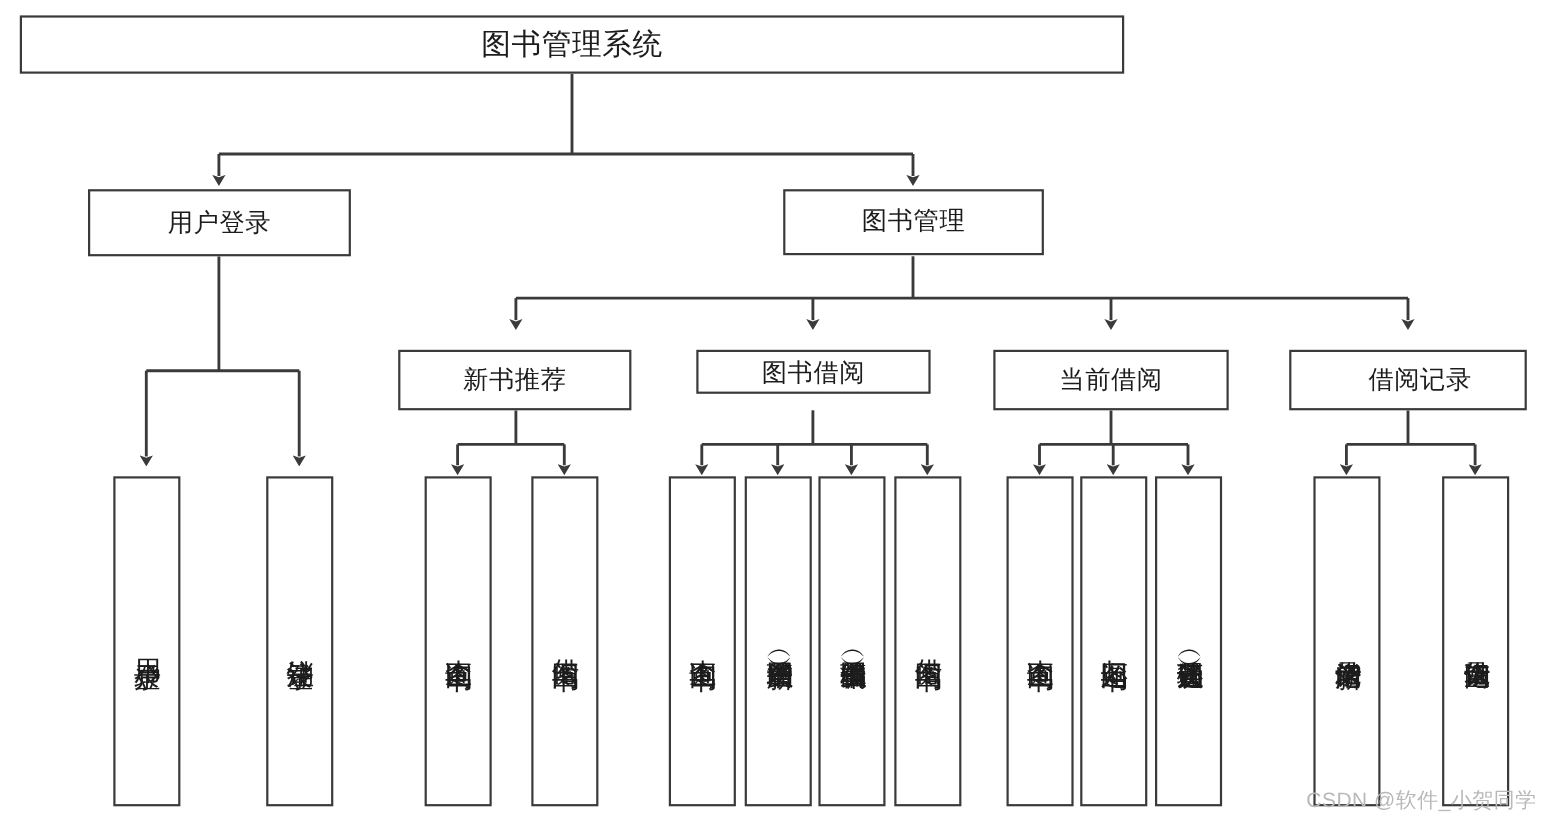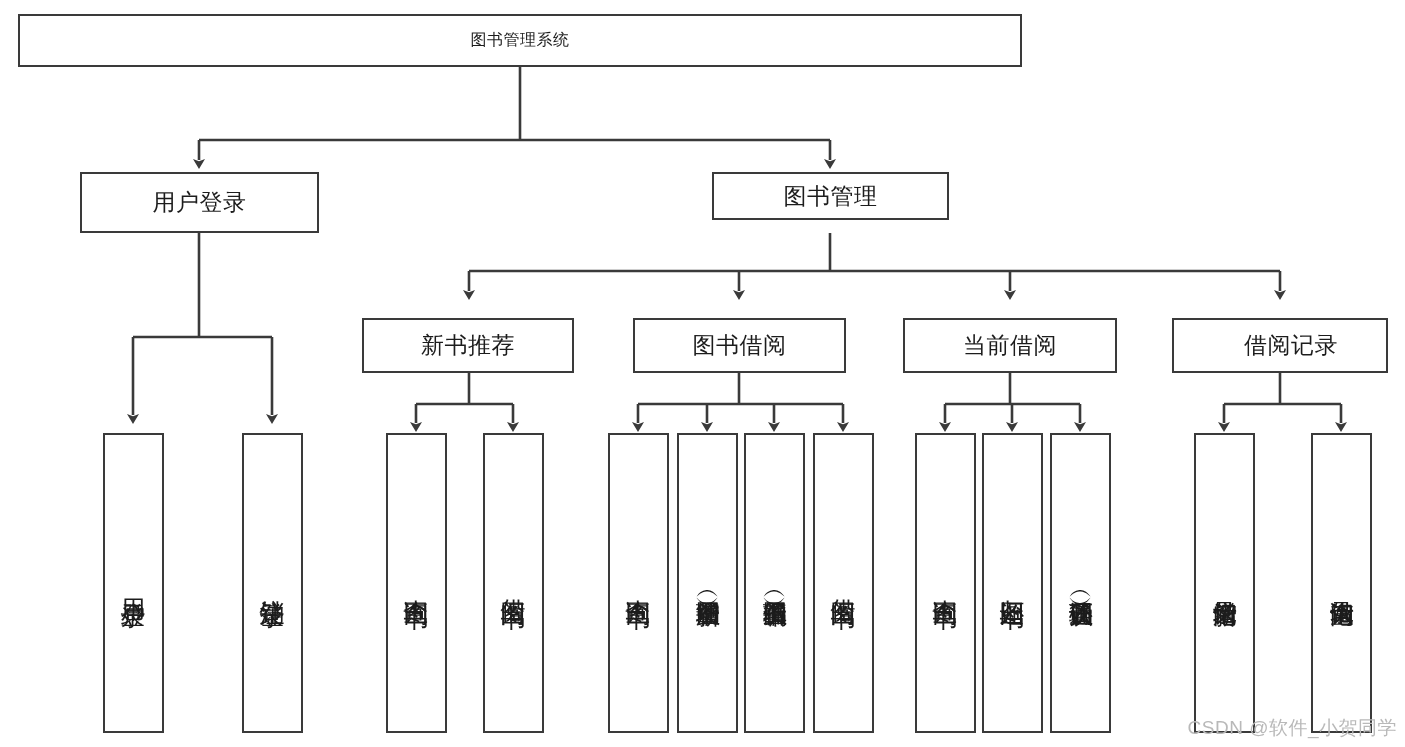--- a/index.html
+++ b/index.html
@@ -40,21 +40,21 @@
     display: block;
     text-align: center;
     line-height: 1.05;
     white-space: nowrap;
   }
   .node.horiz .lbl {
     font-size: 23px;
     letter-spacing: 0.5px;
   }
   .node.root .lbl {
-    font-size: 16px;
+    font-size: 27px;
     text-align: center;
   }
   .node.vert {
     align-items: center;
     justify-content: center;
   }
   .node.vert .lbl {
     writing-mode: vertical-rl;
     text-orientation: upright;
     font-size: 25px;
@@ -133,28 +133,28 @@
     </g>
   </svg>
 
   <div class="node root horiz" style="left:18px; top:14px; width:1004px; height:53px;">
     <span class="lbl">图书管理系统</span>
   </div>
 
   <div class="node horiz" style="left:80px; top:172px; width:239px; height:61px;">
     <span class="lbl">用户登录</span>
   </div>
-  <div class="node horiz" style="left:712px; top:172px; width:237px; height:48px;">
+  <div class="node horiz" style="left:712px; top:172px; width:237px; height:60px;font-family:Liberation Mono, monospace;">
     <span class="lbl">图书管理</span>
   </div>
 
   <div class="node horiz" style="left:362px; top:318px; width:212px; height:55px;">
     <span class="lbl">新书推荐</span>
   </div>
-  <div class="node horiz" style="left:633px; top:318px; width:213px; height:55px;">
+  <div class="node horiz" style="left:633px; top:318px; width:213px; height:40px;">
     <span class="lbl">图书借阅</span>
   </div>
   <div class="node horiz" style="left:903px; top:318px; width:214px; height:55px;justify-content:center;">
     <span class="lbl">当前借阅</span>
   </div>
   <div class="node horiz" style="left:1172px; top:318px; width:216px; height:55px;padding-left:22px;">
     <span class="lbl">借阅记录</span>
   </div>
 
   <div class="node vert" style="left:103px; top:433px; width:61px; height:300px;">

